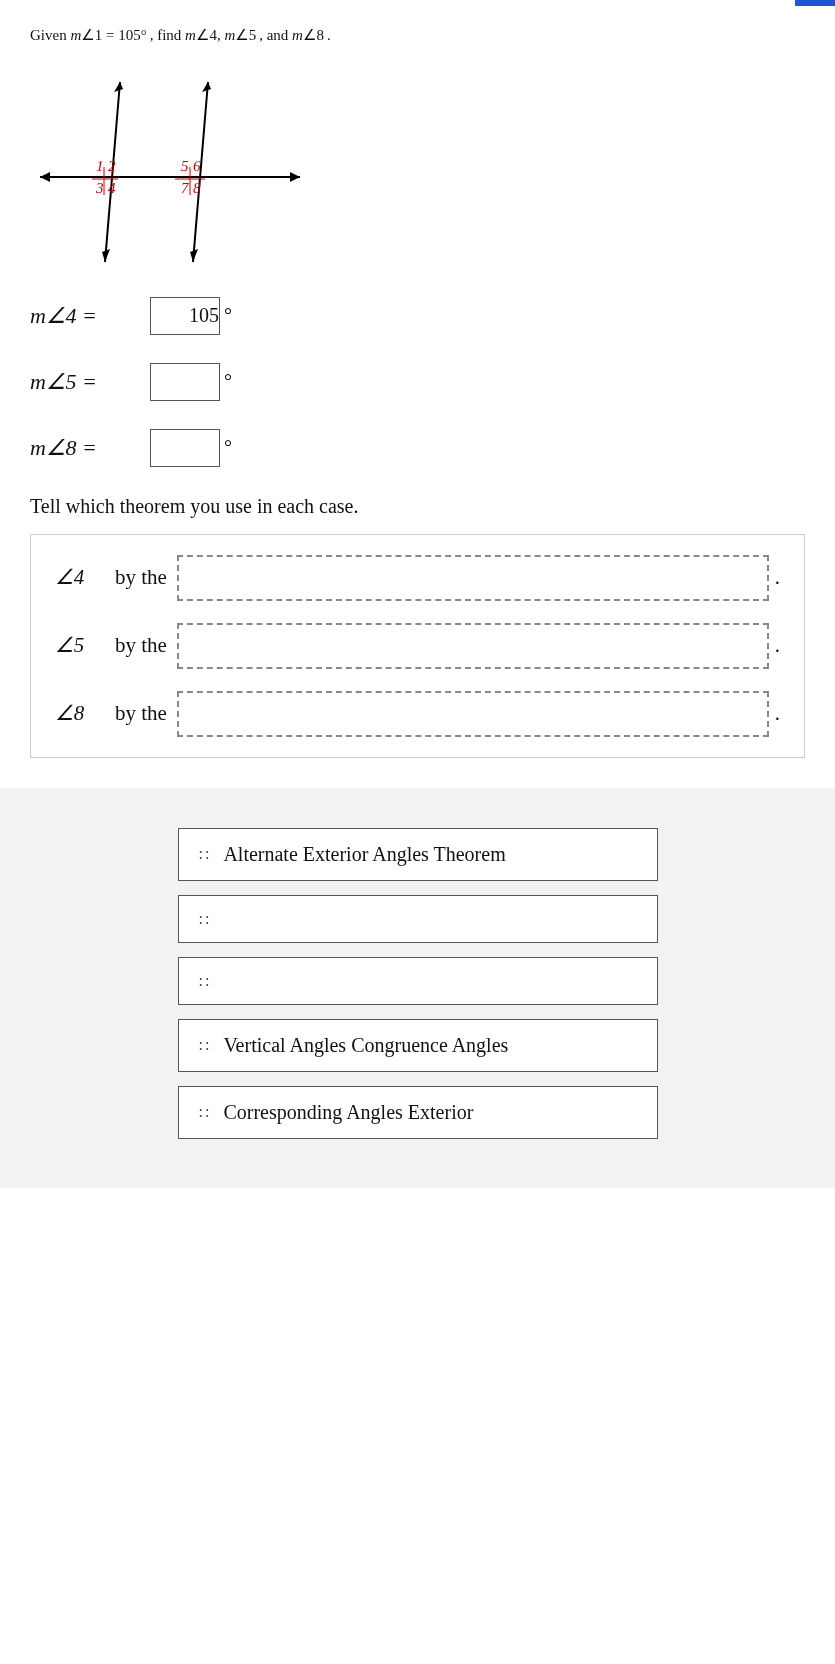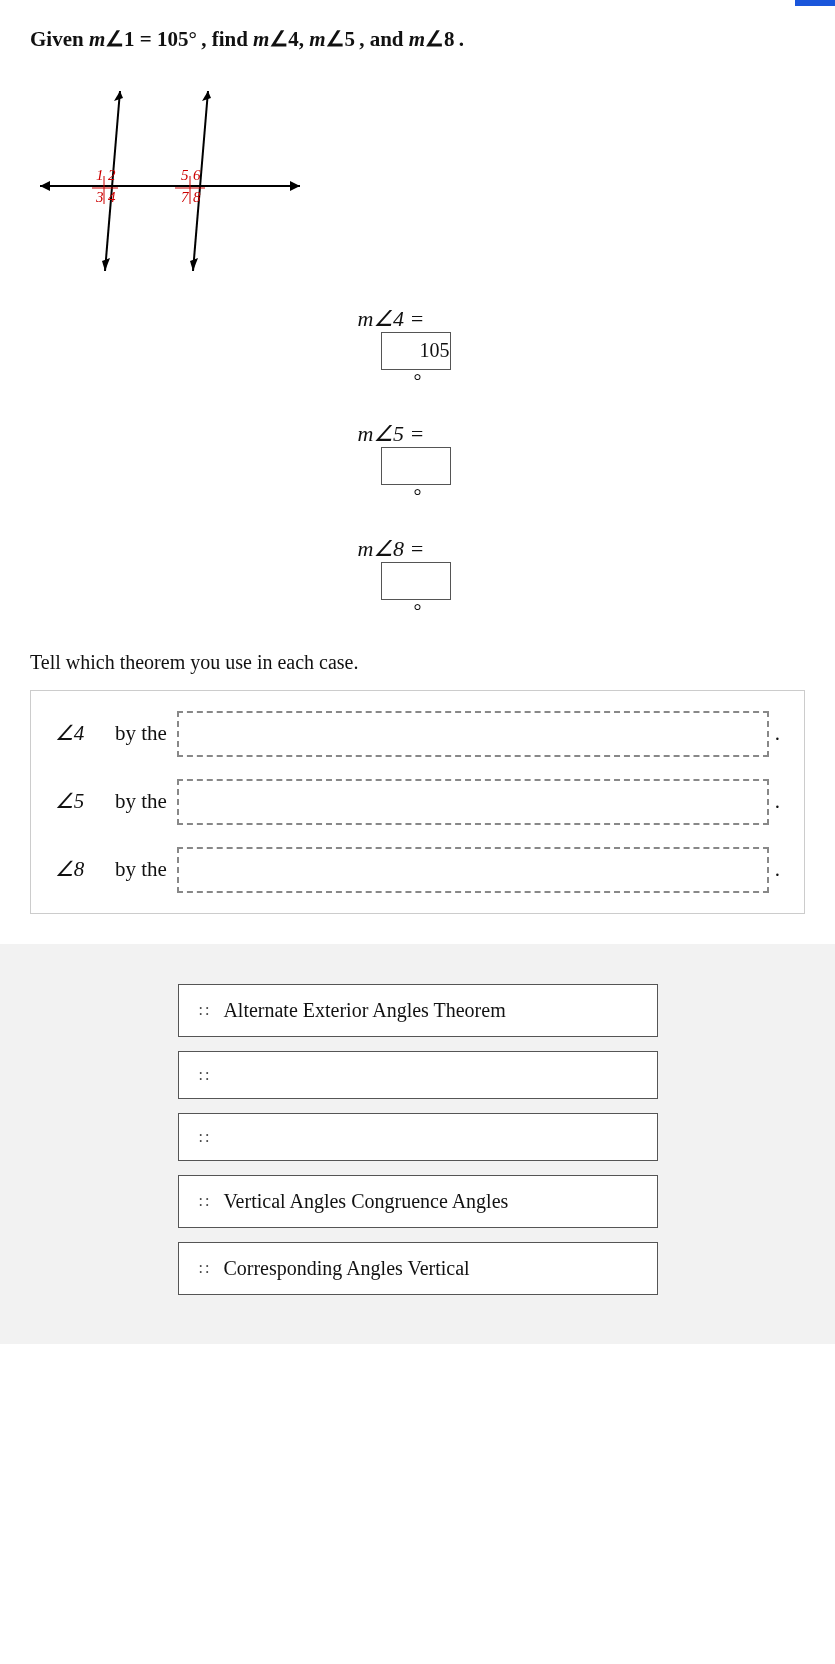--- a/index.html
+++ b/index.html
@@ -18,24 +18,23 @@
       position: absolute;
       top: 0; right: 0;
       width: 40px;
     }
 
     .main-content {
       padding: 24px 30px 0 30px;
     }
 
     .problem-statement {
-      font-size: 21px;
+      font-size: 15px;
       margin-bottom: 20px;
       line-height: 1.5;
-      font-weight: bold;
     }
 
     .diagram-area {
       width: 280px;
       height: 200px;
       position: relative;
       margin-bottom: 30px;
     }
 
     .diagram-svg {
@@ -45,21 +44,20 @@
 
     .answer-section {
       margin-bottom: 20px;
     }
 
     .answer-row {
       display: flex;
       align-items: center;
       margin-bottom: 28px;
       font-size: 22px;
-      flex-direction: column;
     }
 
     .answer-label {
       min-width: 120px;
       font-style: italic;
     }
 
     .answer-box {
       border: 1px solid #555;
       width: 70px;
@@ -289,16 +287,16 @@
     <span class="drag-dots">::</span>
   </div>
 
   <div class="draggable-item">
     <span class="drag-dots">::</span>
     <span class="draggable-text">Vertical Angles Congruence Angles</span>
   </div>
 
   <div class="draggable-item" style="overflow:hidden;">
     <span class="drag-dots">::</span>
-    <span class="draggable-text">Corresponding Angles Vertical</span>
+    <span class="draggable-text">Corresponding Angles Exterior</span>
   </div>
 
 </div>
 
 </body></html>

